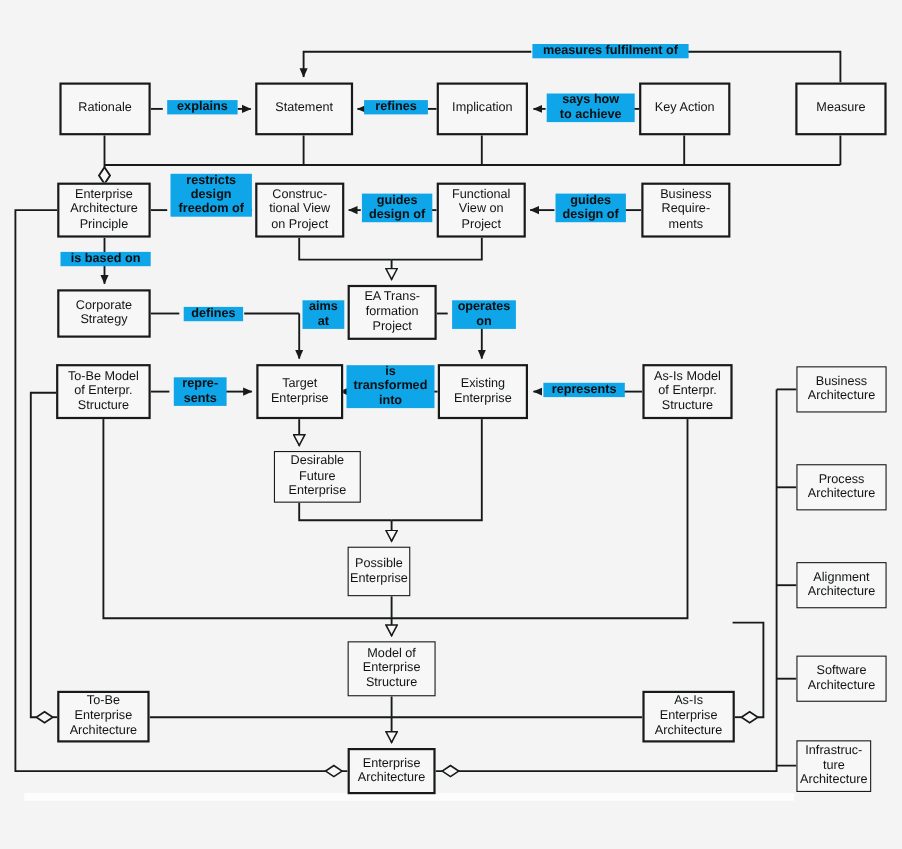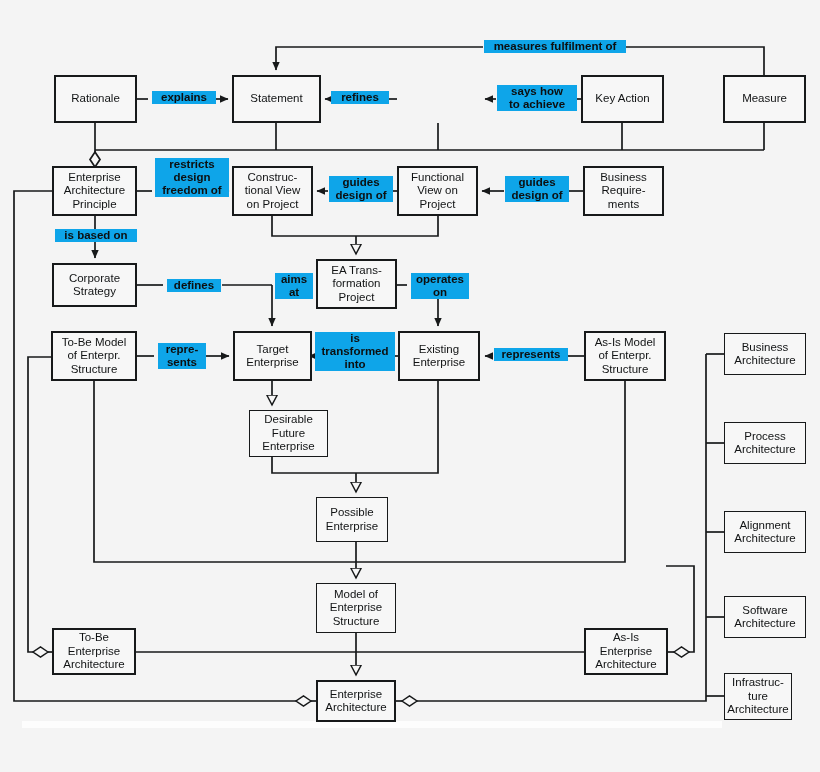--- a/index.html
+++ b/index.html
@@ -153,20 +153,21 @@
       <path d="M706,443 L724,443"></path>
       <path d="M706,532 L724,532"></path>
       <path d="M706,617 L724,617"></path>
       <path d="M706,696 L724,696"></path>
 
     </g>
   </svg>
 
   <div class="node" style="left: 54px; top: 75px; width: 83px; height: 48px;">Rationale</div>
   <div class="node" style="left: 232px; top: 75px; width: 89px; height: 48px;">Statement</div>
+  <div class="node" style="left: 397px; top: 75px; width: 83px; height: 48px;">Implication</div>
   <div class="node" style="left: 581px; top: 75px; width: 83px; height: 48px;">Key Action</div>
   <div class="node" style="left: 723px; top: 75px; width: 83px; height: 48px;">Measure</div>
   <div class="node" style="left: 52px; top: 166px; width: 85px; height: 50px;">Enterprise
 Architecture
 Principle</div>
   <div class="node" style="left: 232px; top: 166px; width: 81px; height: 50px;">Construc-
 tional View
 on Project</div>
   <div class="node" style="left: 397px; top: 166px; width: 81px; height: 50px;">Functional
 View on
@@ -196,21 +197,21 @@
   <div class="node thin" style="left: 724px; top: 511px; width: 82px; height: 42px;">Alignment
 Architecture</div>
   <div class="node thin" style="left: 724px; top: 596px; width: 82px; height: 42px;">Software
 Architecture</div>
   <div class="node thin" style="left: 724px; top: 673px; width: 68px; height: 47px;">Infrastruc-
 ture
 Architecture</div>
   <div class="node thin" style="left: 233px; top: 410px; width: 79px; height: 47px; margin-left: 16px;">Desirable
 Future
 Enterprise</div>
-  <div class="node thin" style="left: 316px; top: 497px; width: 72px; height: 45px;">Possible
+  <div class="node thin" style="left: 316px; top: 497px; width: 57px; height: 45px;">Possible
 Enterprise</div>
   <div class="node thin" style="left: 316px; top: 583px; width: 80px; height: 50px;">Model of
 Enterprise
 Structure</div>
   <div class="node" style="left: 52px; top: 628px; width: 84px; height: 47px;">To-Be
 Enterprise
 Architecture</div>
   <div class="node" style="left: 584px; top: 628px; width: 84px; height: 47px;">As-Is
 Enterprise
 Architecture</div>

